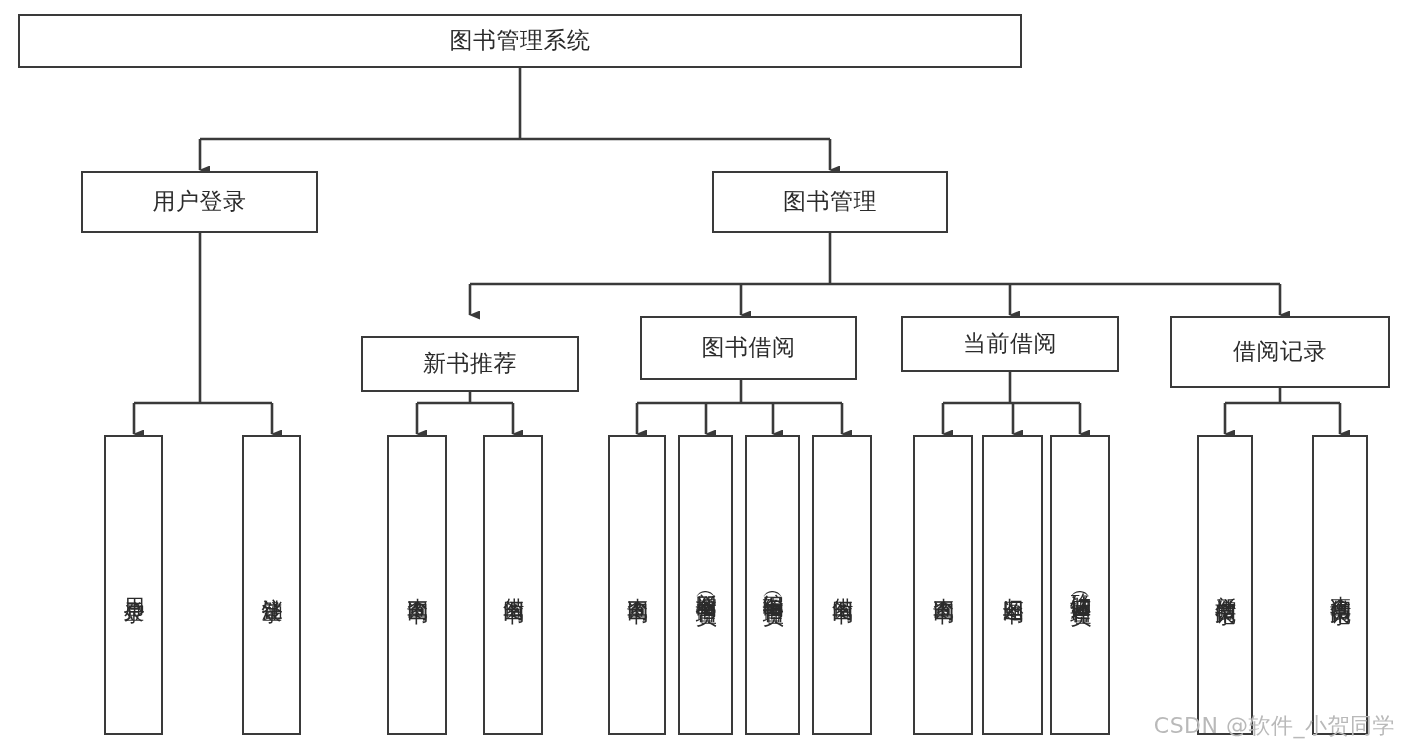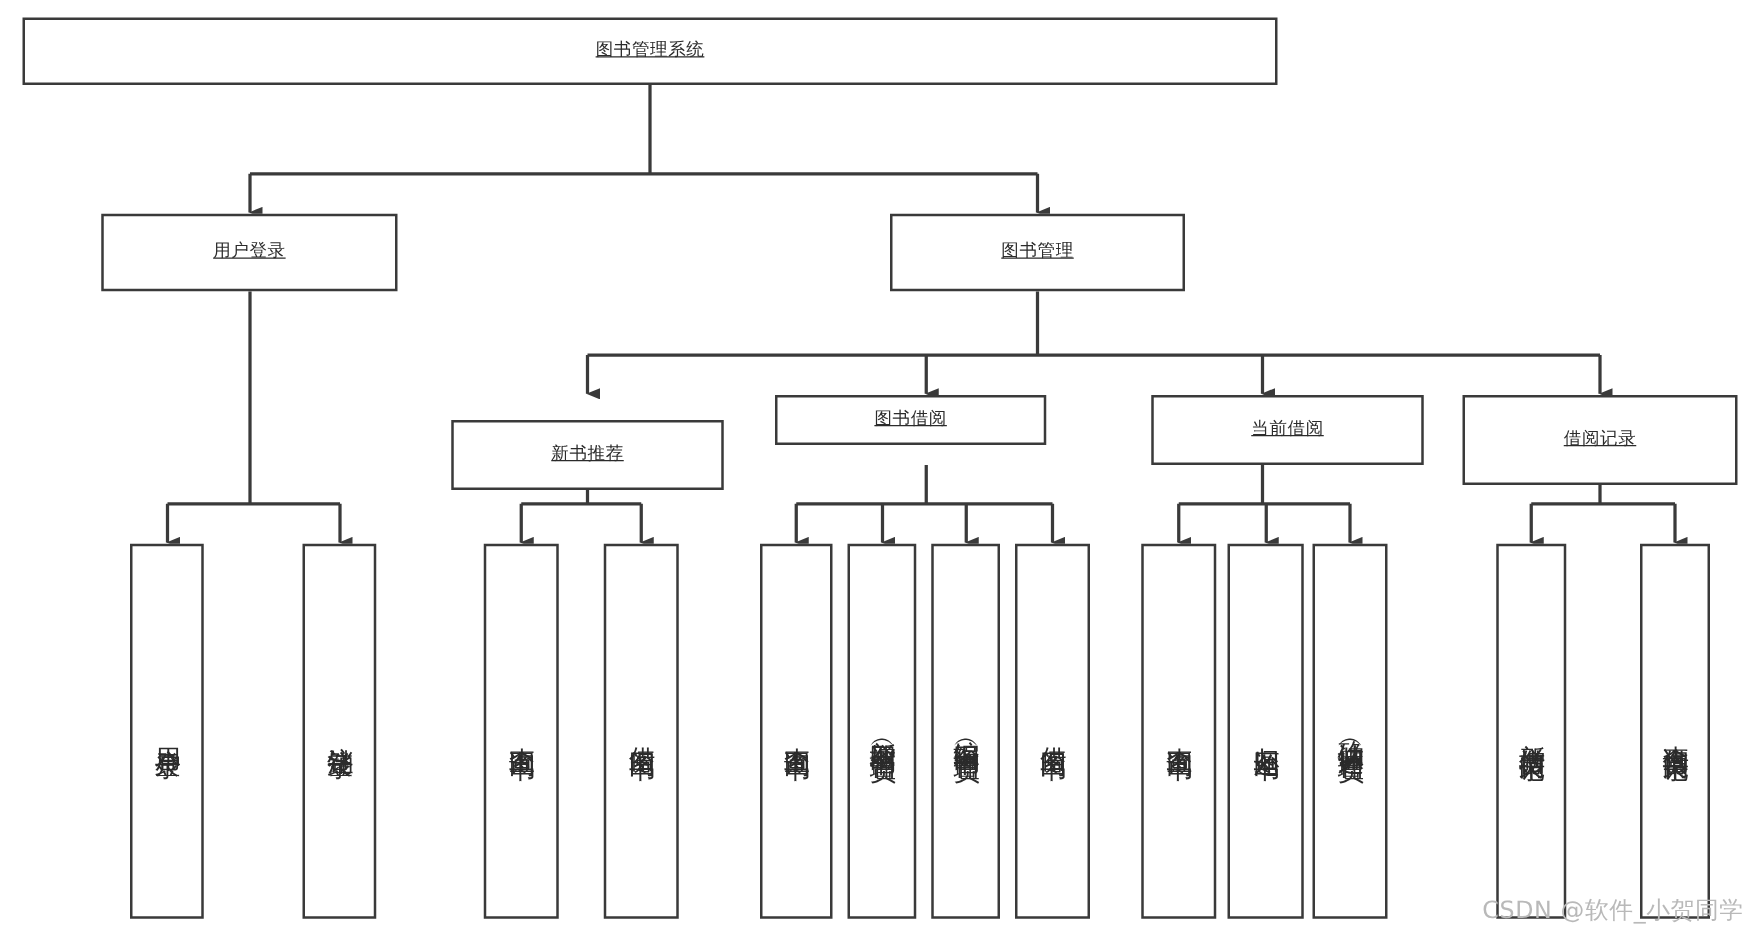--- a/index.html
+++ b/index.html
@@ -35,42 +35,41 @@
     align-items: center;
     justify-content: center;
     z-index: 2;
   }
   .node-label {
     color: #2b2b2b;
     letter-spacing: 0.5px;
     white-space: nowrap;
   }
   .node.horizontal .node-label {
-    font-size: 14px;
+    font-size: 23px;
     line-height: 1.1;
-    text-decoration: underline;
   }
   .node.vertical {
     align-items: center;
     justify-content: center;
   }
   .node.vertical .node-label {
     writing-mode: vertical-rl;
     text-orientation: upright;
     font-size: 21px;
     line-height: 1.22;
     letter-spacing: 2px;
     white-space: normal;
     max-height: 100%;
   }
   #watermark {
     position: absolute;
     right: 10px;
     bottom: 6px;
-    font-size: 19px;
+    font-size: 22px;
     color: #b9b9b9;
     z-index: 5;
     white-space: nowrap;
     letter-spacing: 0.5px;
   }
 </style>
 </head>
 <body>
 
 <div id="diagram-root">
@@ -124,24 +123,24 @@
       </div>
       <div class="node horizontal" style="left: 81px; top: 171px; width: 237px; height: 62px;">
         <span class="node-label">用户登录</span>
       </div>
       <div class="node horizontal" style="left: 712px; top: 171px; width: 236px; height: 62px;">
         <span class="node-label">图书管理</span>
       </div>
       <div class="node horizontal" style="left: 361px; top: 316px; width: 218px; height: 56px; margin-top: 20px;">
         <span class="node-label">新书推荐</span>
       </div>
-      <div class="node horizontal" style="left: 620px; top: 316px; width: 217px; height: 40px;">
+      <div class="node horizontal" style="left: 640px; top: 316px; width: 217px; height: 64px;">
         <span class="node-label">图书借阅</span>
       </div>
-      <div class="node horizontal" style="left: 901px; top: 316px; width: 218px; height: 56px; margin-left: 20px;">
+      <div class="node horizontal" style="left: 901px; top: 316px; width: 218px; height: 56px;">
         <span class="node-label">当前借阅</span>
       </div>
       <div class="node horizontal" style="left: 1170px; top: 316px; width: 220px; height: 72px;">
         <span class="node-label">借阅记录</span>
       </div>
       <div class="node vertical" style="left: 104px; top: 435px; width: 59px; height: 300px;">
         <span class="node-label">用户登录</span>
       </div>
       <div class="node vertical" style="left: 242px; top: 435px; width: 59px; height: 300px;">
         <span class="node-label">注销登录</span>

